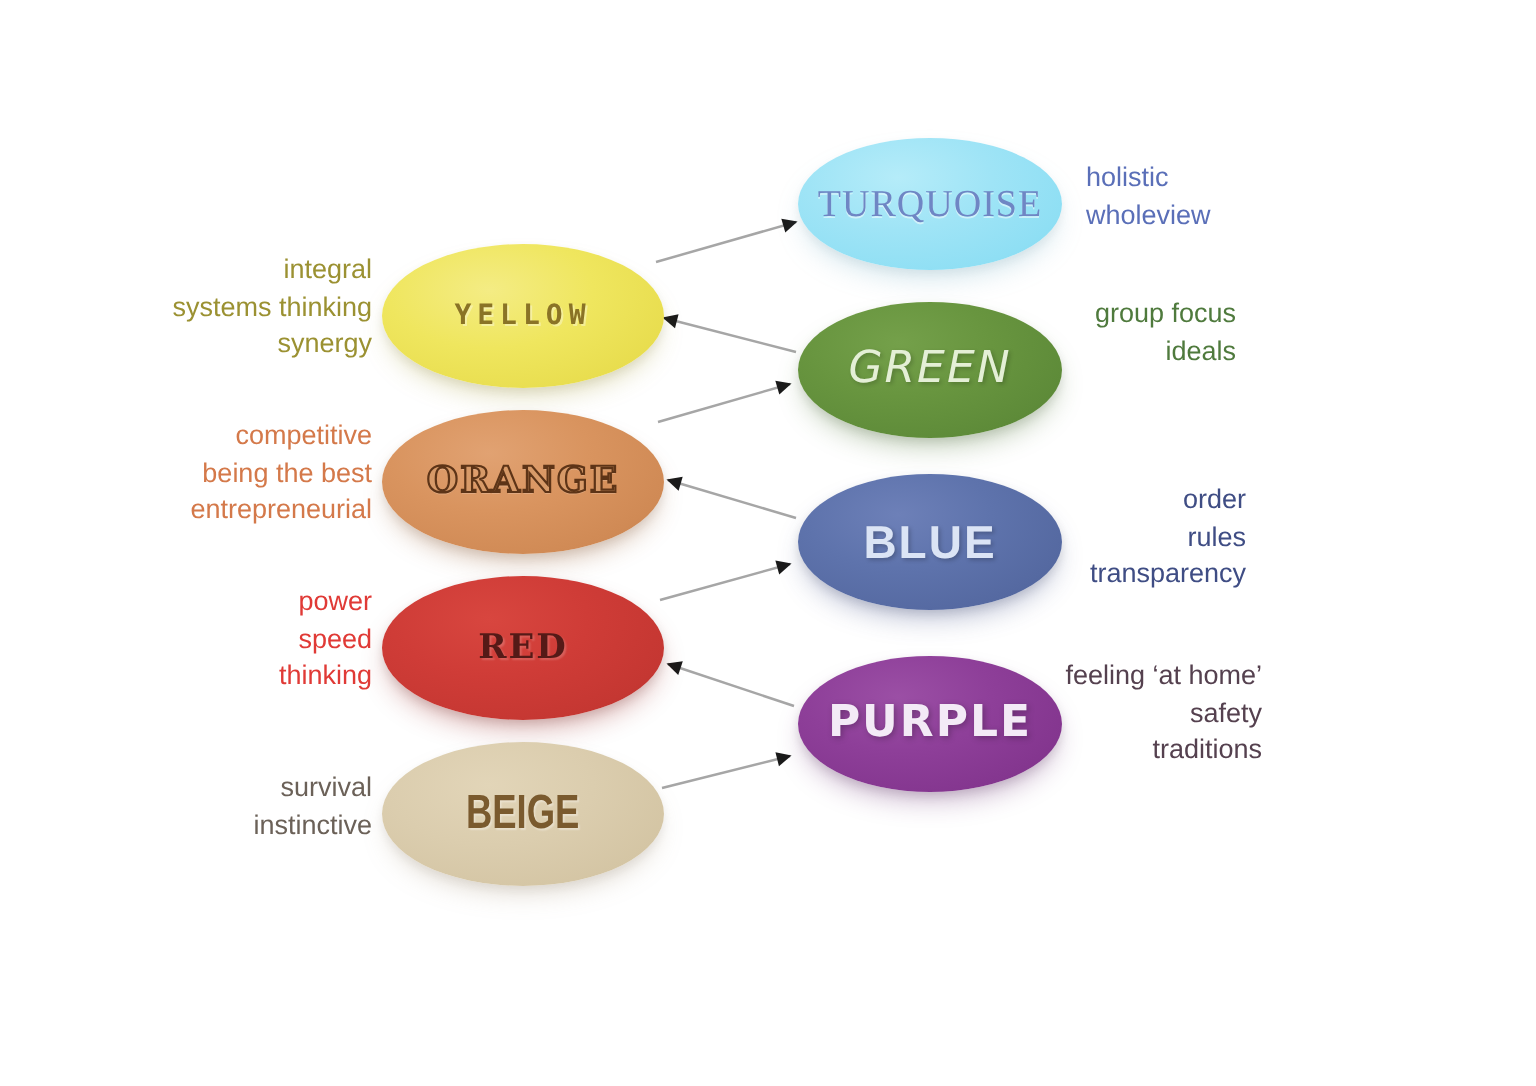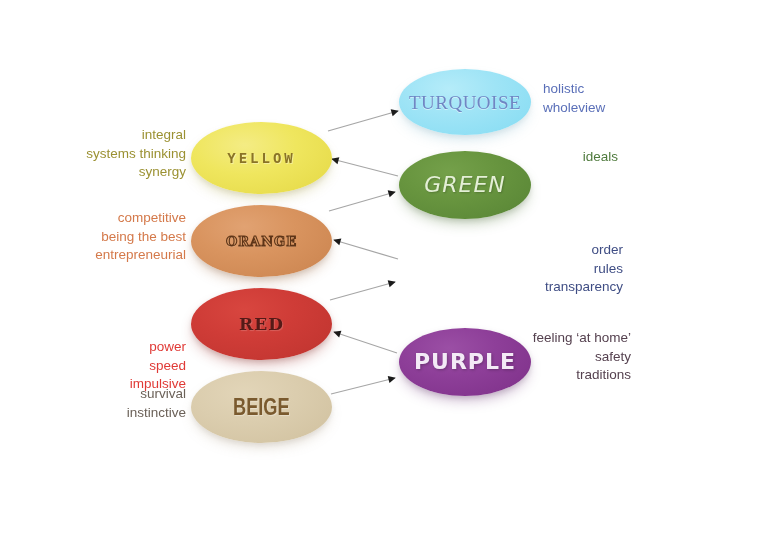--- a/index.html
+++ b/index.html
@@ -57,21 +57,21 @@
     color: #8a7326;
     text-shadow: 1px 1px 0 rgba(255,255,255,.35);
   }
   .sk-orange {
     background: radial-gradient(ellipse at 38% 30%, #e1a272 0%, #d9945f 40%, #d08a55 75%, #c07e4c 100%);
     box-shadow: 0 7px 13px -4px rgba(150,90,45,.40), 0 2px 5px rgba(0,0,0,.08);
   }
   .tx-orange {
     font-family: "DejaVu Serif", serif;
     font-weight: bold;
-    font-size: 13px;
+    font-size: 18px;
     letter-spacing: 1px;
     color: #d79a68;
     -webkit-text-stroke: 1.1px #5d3417;
     text-shadow: 0 1px 0 rgba(255,255,255,.18);
   }
   .sk-red {
     background: radial-gradient(ellipse at 38% 30%, #d8463f 0%, #cf3c37 40%, #c53732 75%, #b22f2b 100%);
     box-shadow: 0 7px 14px -4px rgba(150,35,30,.42), 0 2px 5px rgba(0,0,0,.10);
   }
   .tx-red {
@@ -195,54 +195,58 @@
   </div>
 
   <div class="oval sk-turquoise" style="left:399px; top:69px; width:132px; height:66px;">
     <span class="oval-text tx-turquoise">TURQUOISE</span>
   </div>
 
   <div class="oval sk-green" style="left:399px; top:151px; width:132px; height:68px;">
     <span class="oval-text tx-green">GREEN</span>
   </div>
 
+  <div class="oval sk-blue" style="left:399px; top:237px; width:132px; height:68px;">
+    <span class="oval-text tx-blue">BLUE</span>
+  </div>
 
   <div class="oval sk-purple" style="left:399px; top:328px; width:132px; height:68px;">
     <span class="oval-text tx-purple">PURPLE</span>
   </div>
 
   <div class="label right-al" style="left:58px; top:126px; width:128px; color:#9b9132;">
     <span class="ln">integral</span>
     <span class="ln">systems thinking</span>
     <span class="ln">synergy</span>
   </div>
 
   <div class="label right-al" style="left:58px; top:209px; width:128px; color:#d4794a;">
     <span class="ln">competitive</span>
     <span class="ln">being the best</span>
     <span class="ln">entrepreneurial</span>
   </div>
 
-  <div class="label right-al" style="left:58px; top:292px; width:128px; color:#e03a36;margin-top:46px;">
+  <div class="label right-al" style="left:58px; top:292px; width:128px; color:#e03a36;">
     <span class="ln">power</span>
     <span class="ln">speed</span>
-    <span class="ln">impulsive</span>
+    <span class="ln">thinking</span>
   </div>
 
   <div class="label right-al" style="left:58px; top:385px; width:128px; color:#6b6158;">
     <span class="ln">survival</span>
     <span class="ln">instinctive</span>
   </div>
 
   <div class="label left-al" style="left:543px; top:80px; width:160px; color:#5a6fb8;">
     <span class="ln">holistic</span>
     <span class="ln">wholeview</span>
   </div>
 
   <div class="label right-al" style="left:488px; top:148px; width:130px; color:#4f7a3d;">
+    <span class="ln">group focus</span>
     <span class="ln">ideals</span>
   </div>
 
   <div class="label right-al" style="left:493px; top:241px; width:130px; color:#3f4d84;">
     <span class="ln">order</span>
     <span class="ln">rules</span>
     <span class="ln">transparency</span>
   </div>
 
   <div class="label right-al" style="left:483px; top:329px; width:148px; color:#55414f;">

